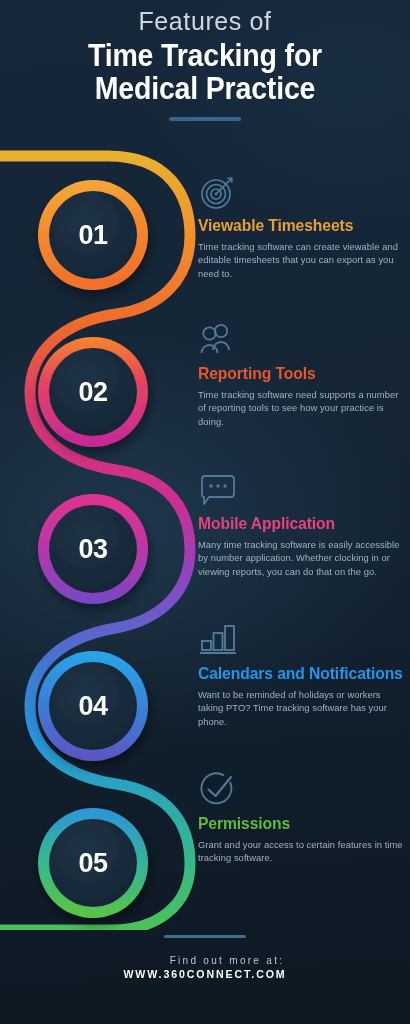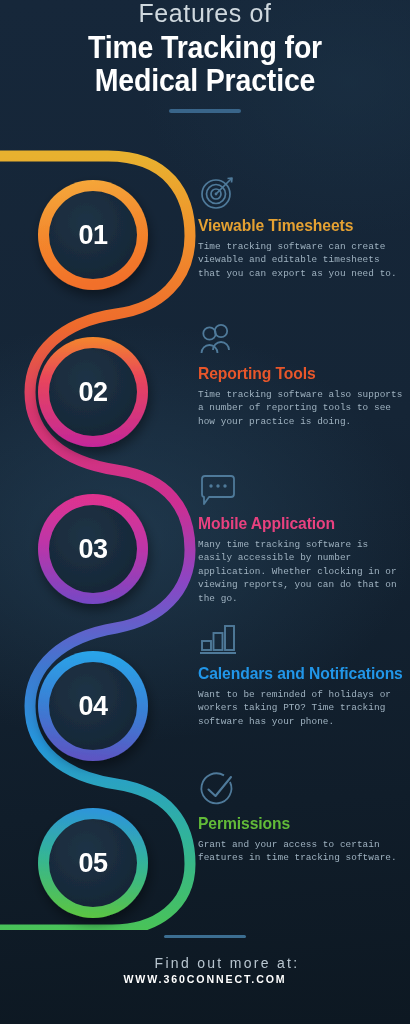--- a/index.html
+++ b/index.html
@@ -16,21 +16,21 @@
       radial-gradient(ellipse 420px 300px at 30% 52%, rgba(40,72,96,.55), rgba(0,0,0,0) 70%),
       radial-gradient(ellipse 300px 220px at 85% 8%, rgba(28,52,72,.5), rgba(0,0,0,0) 70%),
       linear-gradient(176deg,#16273a 0%,#152536 42%,#101d2a 78%,#0d1822 100%);
     pointer-events:none;
   }
 
   
   #header{ position:absolute; left:0; top:0; width:410px; height:140px; text-align:center; }
   #eyebrow{
     font-size:25px; color:#cfd8de; letter-spacing:.6px;
-    font-weight:400; line-height:1.1;
+    font-weight:400; padding-top:8px; line-height:1.1;
   }
   .headline{
     font-family:"Liberation Sans Narrow","Liberation Sans",sans-serif;
     font-weight:700; font-size:31px; color:#ffffff;
     letter-spacing:-.2px; line-height:1.08;
     transform:scaleX(.92); transform-origin:center;
   }
   #title-l1{ margin-top:3px; }
   #title-rule{
     width:72px; height:4px; border-radius:2px;
@@ -45,27 +45,27 @@
   .f-icon{ height:40px; display:block; }
   .f-title{
     font-family:"Liberation Sans Narrow","Liberation Sans",sans-serif;
     font-weight:700; font-size:16.5px; line-height:1.1;
     letter-spacing:-.1px; margin-top:4px;
     transform:scaleX(.95); transform-origin:left center;
     white-space:nowrap;
   }
   .f-body{
     font-size:9.4px; line-height:1.42; color:#9fb2c0;
-    margin-top:6px; letter-spacing:.05px;font-family:Liberation Mono, monospace;
+    margin-top:6px; letter-spacing:.05px;
   }
 
   
   #footer{ position:absolute; left:0; top:935px; width:410px; text-align:center; }
   #footer-rule{ width:82px; height:3px; background:#3c6e91; margin:0 auto 17px; border-radius:2px; }
-  #footer-pre{ font-size:14px; color:#b9c6d0; letter-spacing:2.3px;margin-left:44px; }
+  #footer-pre{ font-size:10px; color:#b9c6d0; letter-spacing:2.3px;margin-left:44px; }
   #footer-url{ font-size:10.6px; color:#ffffff; font-weight:700; letter-spacing:1.9px; margin-top:2px; }
 </style>
 </head>
 <body>
 
 <div id="bg-wash"></div>
 
 <div id="header">
   <div id="eyebrow">Features of</div>
   <div class="headline" id="title-l1">Time Tracking for</div>
@@ -187,21 +187,21 @@
 <div class="feature" style="top:320px">
   <svg class="f-icon" width="42" height="40" viewBox="0 0 42 40">
     <g fill="none" stroke="#4f7a9a" stroke-width="1.8">
       <circle cx="23" cy="11" r="6.2"></circle>
       <path d="M15 30 a8 8 0 0 1 16 0"></path>
       <circle cx="11.5" cy="13.5" r="6.2"></circle>
       <path d="M3.5 33 a8 8 0 0 1 16 0"></path>
     </g>
   </svg>
   <div class="f-title" style="color:#e8562a">Reporting Tools</div>
-  <div class="f-body">Time tracking software also supports a number of reporting tools to see how your practice is doing.</div>
+  <div class="f-body">Time tracking software need supports a number of reporting tools to see how your practice is doing.</div>
 </div>
 
 <div class="feature" style="top:470px">
   <svg class="f-icon" width="44" height="40" viewBox="0 0 44 40">
     <path d="M4 9 q0-3 3-3 h26 q3 0 3 3 v15 q0 3 -3 3 h-22 l-5 7 v-7 q-2 0 -2 -3 z" fill="none" stroke="#4f7a9a" stroke-width="1.8" stroke-linejoin="round"></path>
     <circle cx="13" cy="16" r="1.7" fill="#4f7a9a"></circle>
     <circle cx="20" cy="16" r="1.7" fill="#4f7a9a"></circle>
     <circle cx="27" cy="16" r="1.7" fill="#4f7a9a"></circle>
   </svg>
   <div class="f-title" style="color:#e8417f">Mobile Application</div>

